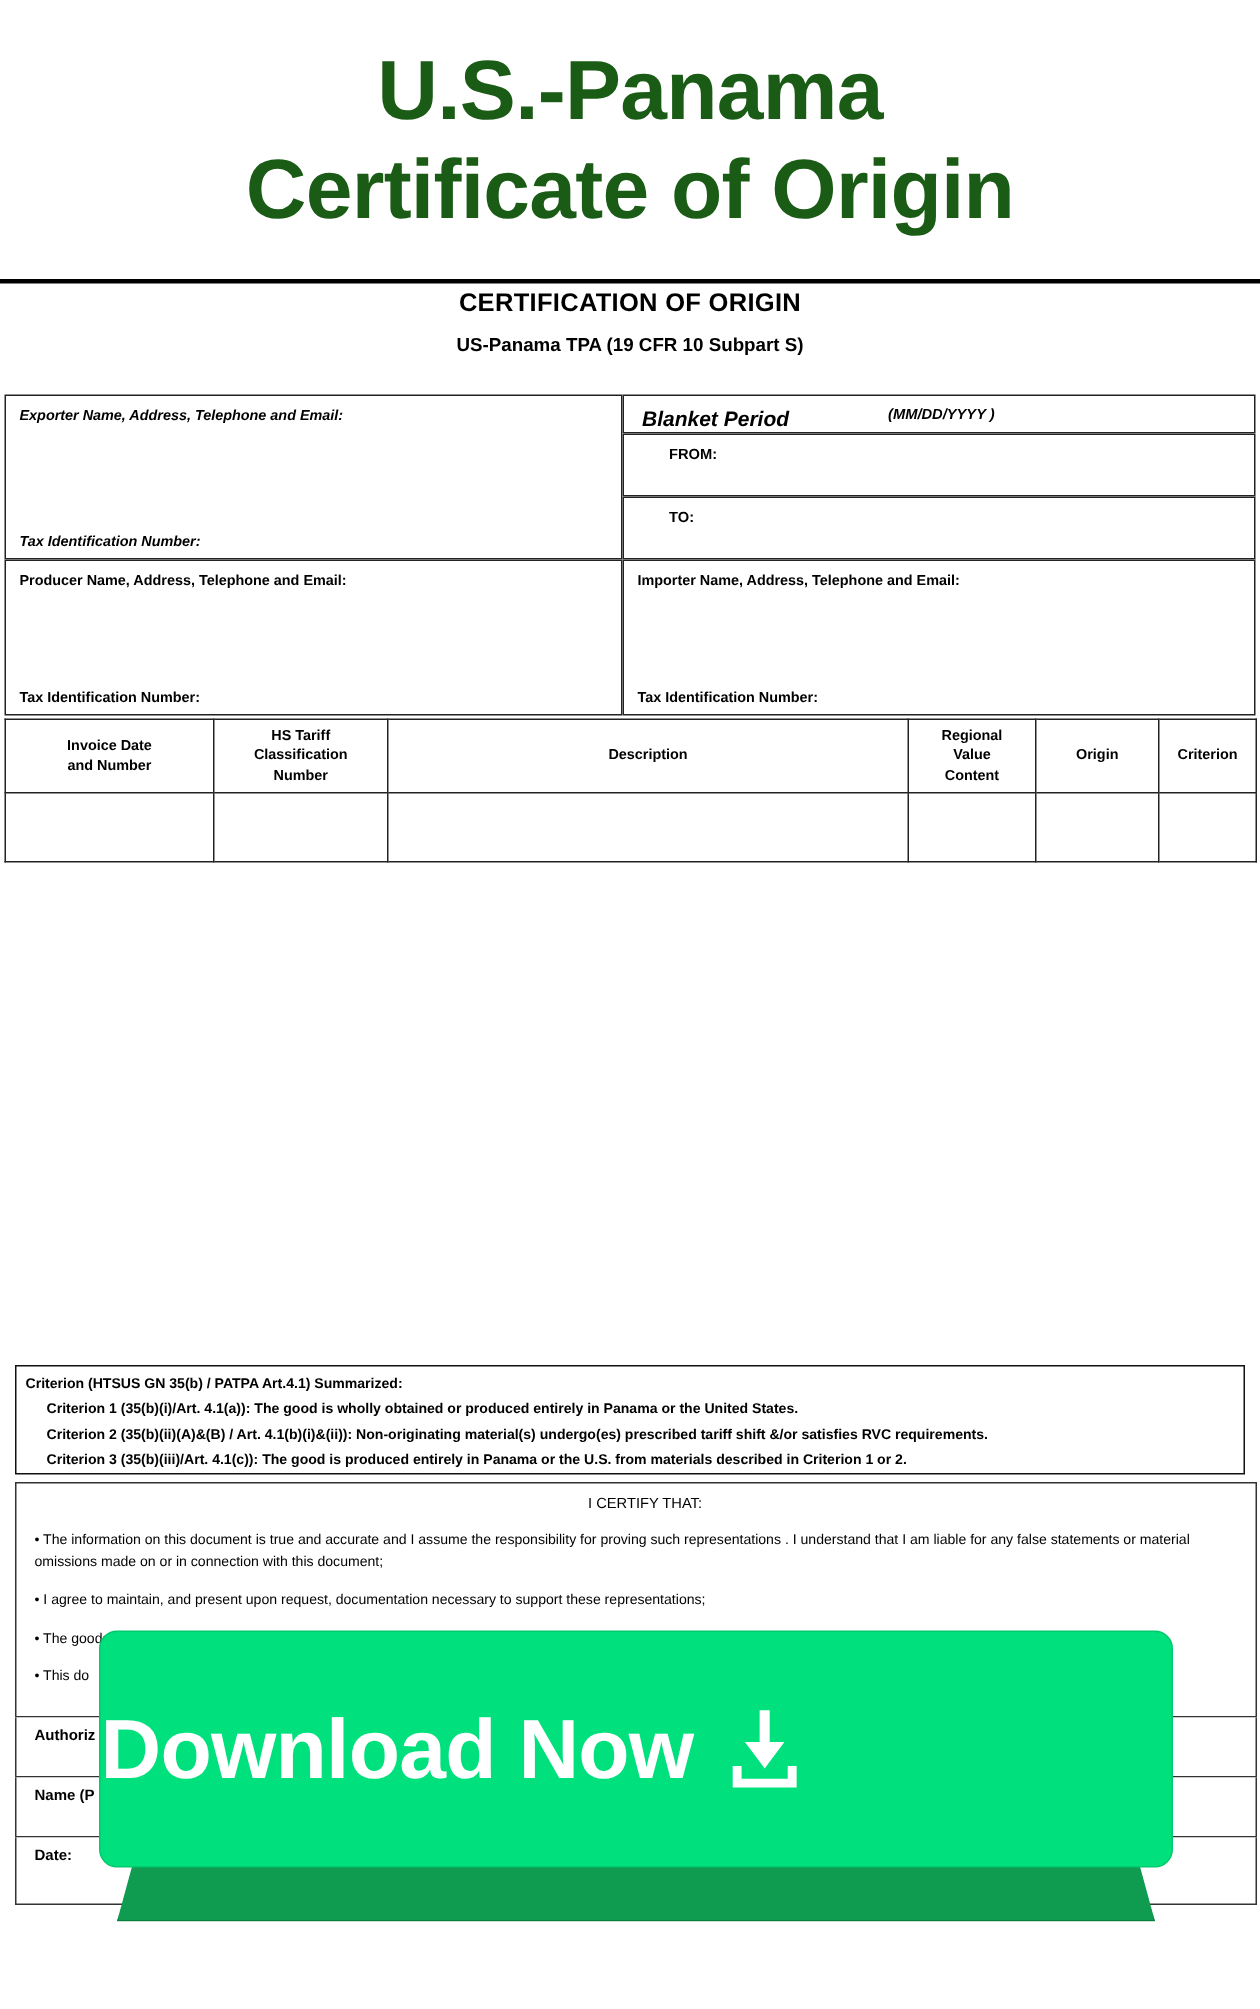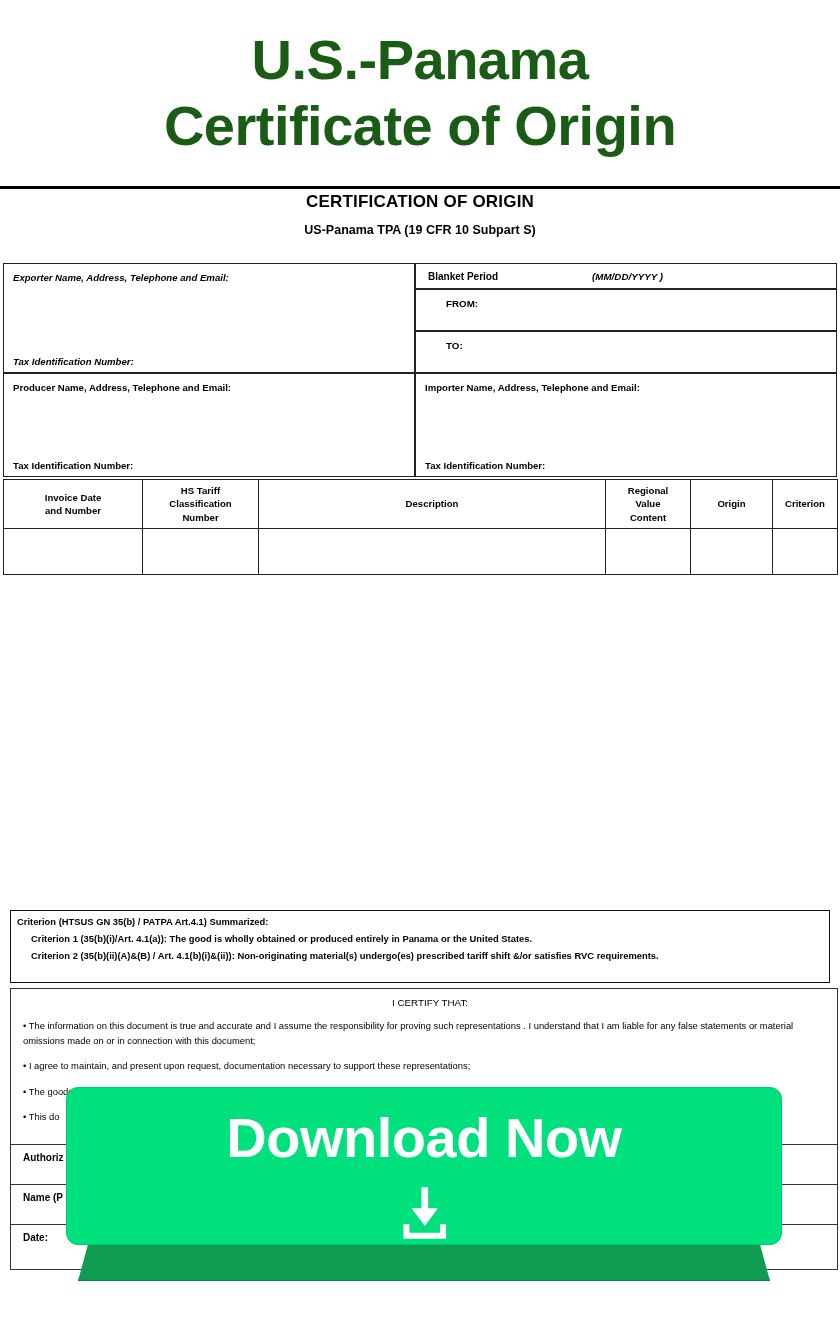--- a/index.html
+++ b/index.html
@@ -38,21 +38,21 @@
   .cell .lbl.top { left: 9px; top: 8px; }
   .cell .lbl.bot { left: 9px; bottom: 5px; }
 
   #exporter   { left: 0;    top: 0;   width: 412px; height: 110px; font-style: italic; }
   #producer   { left: 0;    top: 110px; width: 412px; height: 104px; }
   #blanket    { left: 412px; top: 0;  width: 422px; height: 26px; }
   #bp-from    { left: 412px; top: 26px; width: 422px; height: 42px; }
   #bp-to      { left: 412px; top: 68px; width: 422px; height: 42px; }
   #importer   { left: 412px; top: 110px; width: 422px; height: 104px; }
 
-  .bp-label { position:absolute; left: 12px; top: 7px; font-size: 10px; font-weight: bold; }
+  .bp-label { position:absolute; left: 12px; top: 7px; font-size: 14px; font-weight: bold; font-style: italic; }
   .bp-fmt   { position:absolute; left: 176px; top: 7px; font-size: 9.8px; font-weight: bold; font-style: italic; }
   .bp-sub   { position:absolute; left: 30px; top: 8px; font-size: 9.8px; font-weight: bold; }
 
   
   .goods { position: absolute; left: 3px; top: 479px; width: 834px; }
   .goods table { border-collapse: collapse; width: 834px; table-layout: fixed; }
   .goods th, .goods td { border: 1.4px solid #222; }
   .goods th {
     font-size: 9.6px; font-weight: bold; text-align: center;
     line-height: 1.38; height: 49px; padding: 2px 1px; vertical-align: middle;
@@ -91,21 +91,21 @@
   
   .dl-wrap { position: absolute; left: 66px; top: 1087px; width: 716px; height: 198px; }
   .dl-base {
     position: absolute; left: 12px; top: 118px; width: 692px; height: 76px;
     background: #0f9b50; border: 1px solid #0a7d3f;
     clip-path: polygon(3% 0%, 97% 0%, 100% 100%, 0% 100%);
   }
   .dl-face {
     position: absolute; left: 0; top: 0; width: 716px; height: 158px;
     background: #00e07d; border: 1px solid #00c96e; border-radius: 12px;
-    display: flex; align-items: center; justify-content: flex-end; gap: 16px; flex-direction: column;
+    display: flex; align-items: center; justify-content: flex-start; gap: 16px;
   }
   .dl-label {
     font-size: 56px; font-weight: bold; color: #ffffff;
     letter-spacing: -0.5px; line-height: 1; white-space: nowrap;
   }
   .dl-icon { display: flex; align-items: center; }
 </style>
 </head>
 <body>
 
@@ -183,20 +183,21 @@
           <td></td>
         </tr>
       </tbody>
     </table>
   </div>
 
   <div class="criterion-box">
     <div class="criterion-title">Criterion (HTSUS GN 35(b) / PATPA Art.4.1) Summarized:</div>
     <div class="criterion-item">Criterion 1 (35(b)(i)/Art. 4.1(a)): The good is wholly obtained or produced entirely in Panama or the United States.</div>
     <div class="criterion-item">Criterion 2 (35(b)(ii)(A)&amp;(B) / Art. 4.1(b)(i)&amp;(ii)): Non-originating material(s) undergo(es) prescribed tariff shift &amp;/or satisfies RVC requirements.</div>
+    <div class="criterion-item">Criterion 3 (35(b)(iii)/Art. 4.1(c)): The good is produced entirely in Panama or the U.S. from materials described in Criterion 1 or 2.</div>
   </div>
 
   <div class="certify-box">
     <div class="certify-title">I CERTIFY THAT:</div>
     <div class="certify-p">• The information on this document is true and accurate and I assume the responsibility for proving such representations . I understand that I am liable for any false statements or material omissions made on or in connection with this document;</div>
     <div class="certify-p">• I agree to maintain, and present upon request, documentation necessary to support these representations;</div>
     <div class="certify-p">• The goods comply with all requirements for preferential tariff treatment specified for those goods in the United States. – Panama Trade Promotion Agreeme</div>
     <div class="certify-p">• This do</div>
   </div>
 

